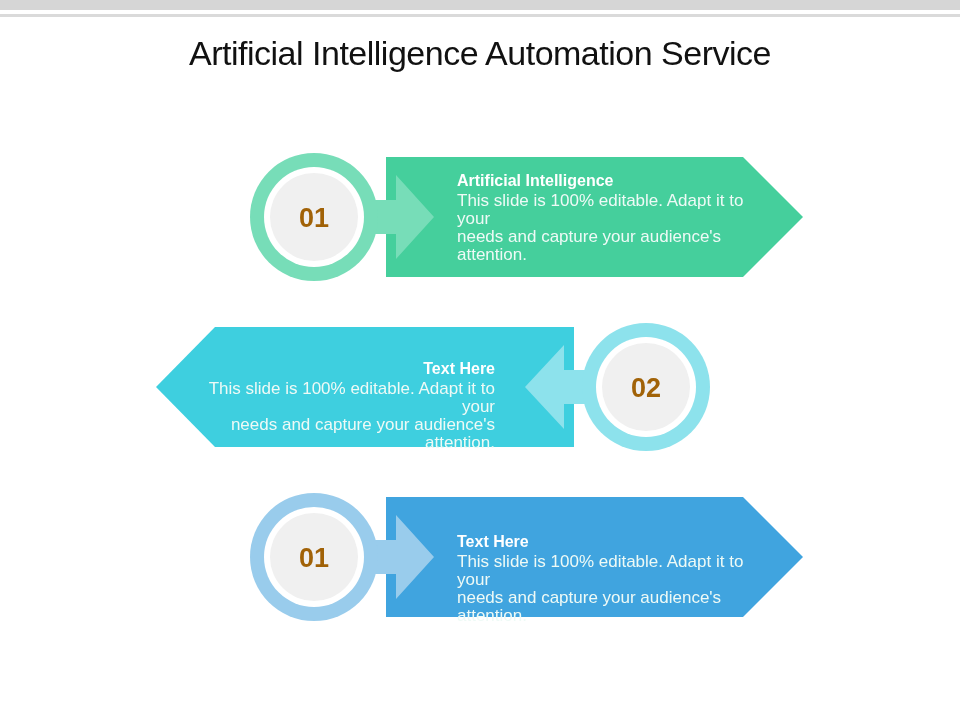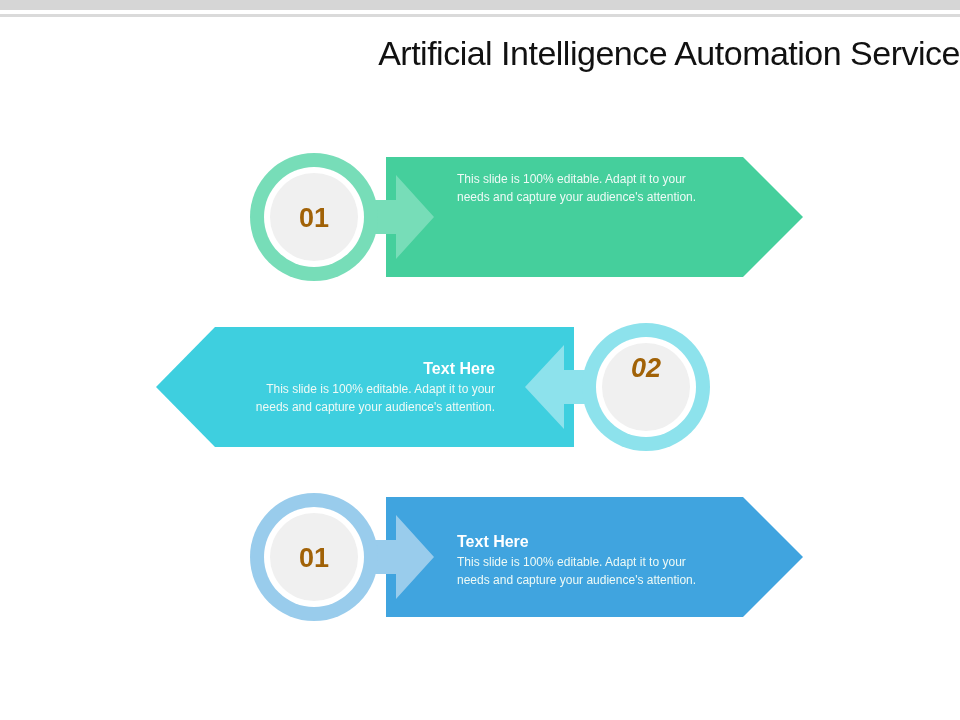--- a/index.html
+++ b/index.html
@@ -3,31 +3,31 @@
 <meta charset="utf-8">
 <style>
   html, body { margin: 0; padding: 0; }
   body {
     width: 960px; height: 720px; position: relative; overflow: hidden;
     background: #ffffff; font-family: "Liberation Sans", sans-serif;
   }
   .topbar { position: absolute; left: 0; top: 0; width: 960px; height: 10px; background: #d6d6d6; }
   .topline { position: absolute; left: 0; top: 14px; width: 960px; height: 3px; background: #dadada; }
   .title {
-    position: absolute; left: 0; top: 30px; width: 960px; text-align: right;
+    position: absolute; left: 0; top: 30px; width: 960px; text-align: center;
     font-size: 34px; color: #111; letter-spacing: -0.5px; line-height: 46px;
   }
   svg.shapes { position: absolute; left: 0; top: 0; }
   .num {
     position: absolute; width: 90px; height: 40px; text-align: center;
     font-size: 27px; font-weight: bold; color: #a16207; line-height: 40px;
   }
   .text-block { position: absolute; color: #fff; }
   .text-block .heading { font-size: 16px; font-weight: bold; line-height: 22px; }
-  .text-block .body { font-size: 12px; line-height: 18px; color: #eefaf6; }
+  .text-block .body { font-size: 17px; line-height: 18px; color: #eefaf6; }
   .right { text-align: right; }
 </style>
 </head>
 <body>
 
 <div class="topbar"></div>
 <div class="topline"></div>
 
 <div class="title">Artificial Intelligence Automation Service</div>
 
@@ -52,24 +52,25 @@
   <g>
     <polygon points="386,497 743,497 803,557 743,617 386,617" fill="#40A4DF"></polygon>
     <polygon points="360,540 396,540 396,515 434,557 396,599 396,574 360,574" fill="#99CCEC"></polygon>
     <circle cx="314" cy="557" r="64" fill="#99CCEC"></circle>
     <circle cx="314" cy="557" r="50" fill="#ffffff"></circle>
     <circle cx="314" cy="557" r="44" fill="#F0F0F0"></circle>
   </g>
 </svg>
 
 <div class="num" style="left:269px; top:198px;">01</div>
-<div class="num" style="left:601px; top:348px;font-style:italic;">02</div>
+<div class="num" style="left:601px; top:368px;">02</div>
 <div class="num" style="left:269px; top:538px;">01</div>
 
 <div class="text-block" style="left:457px; top:170px; width:300px;">
+  <div class="heading">Artificial Intelligence</div>
   <div class="body">This slide is 100% editable. Adapt it to your</div>
   <div class="body">needs and capture your audience's attention.</div>
 </div>
 
 <div class="text-block right" style="left:195px; top:358px; width:300px;">
   <div class="heading">Text Here</div>
   <div class="body">This slide is 100% editable. Adapt it to your</div>
   <div class="body">needs and capture your audience's attention.</div>
 </div>
 

